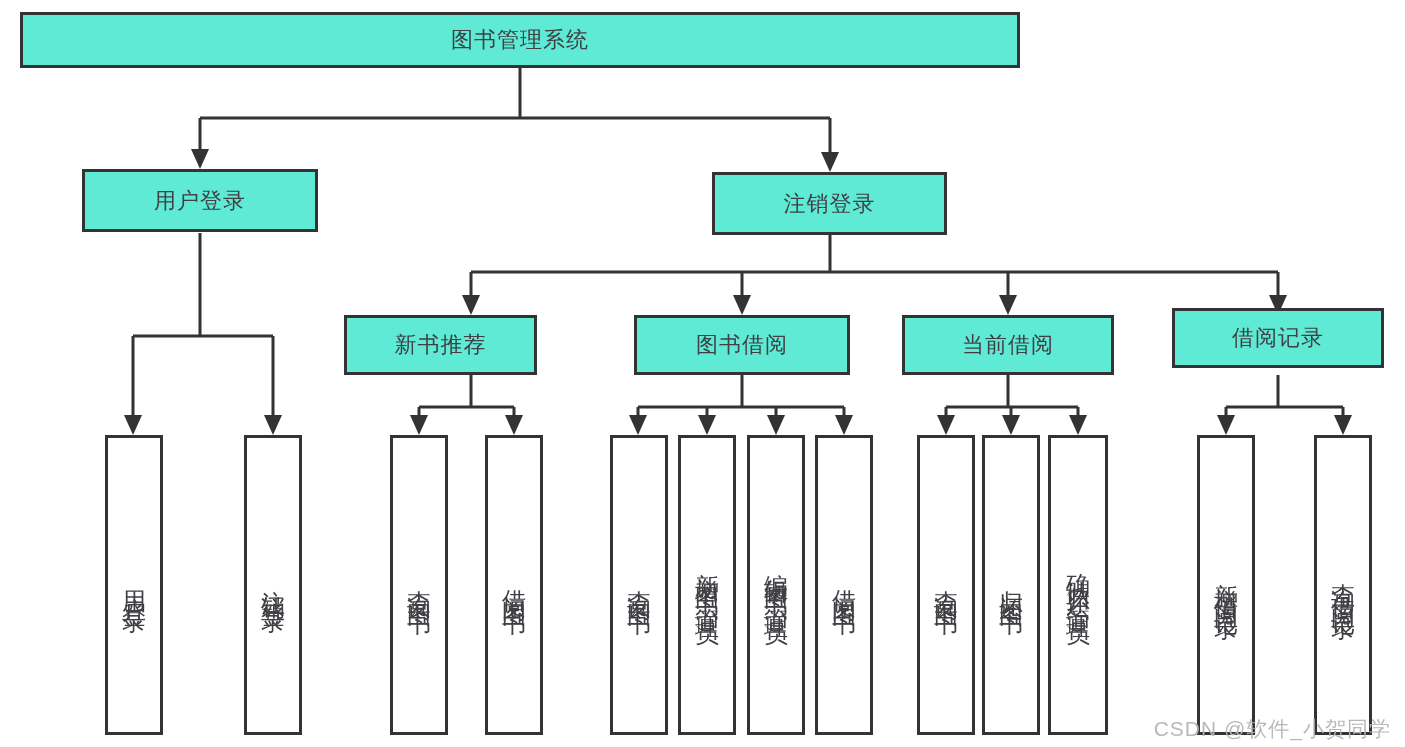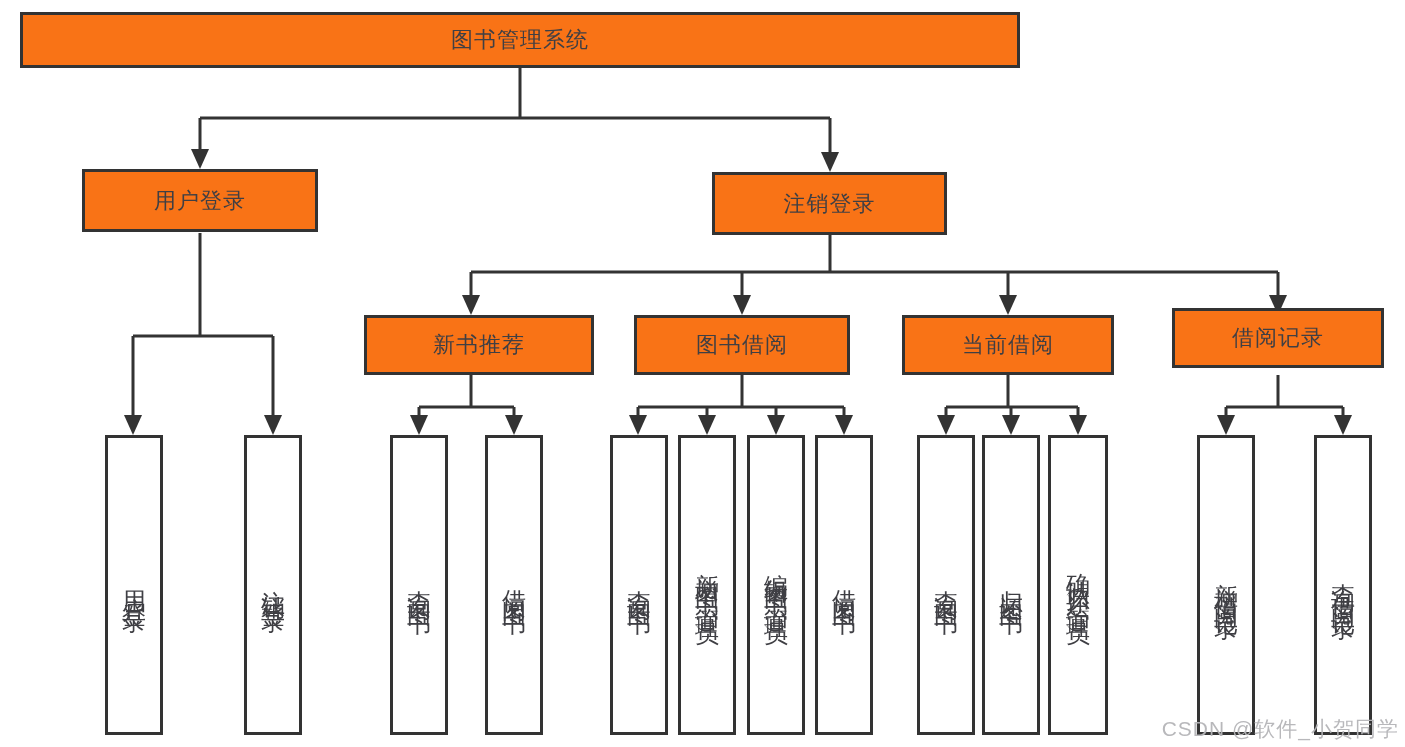--- a/index.html
+++ b/index.html
@@ -9,36 +9,36 @@
     --bg:#ffffff;
   }
   html,body{margin:0;padding:0;background:var(--bg);}
   body{font-family:"Liberation Sans","DejaVu Sans",sans-serif;}
   .canvas{
     position:relative;width:1405px;height:747px;background:var(--bg);
     overflow:hidden;
   }
   .connectors{position:absolute;left:0;top:0;z-index:1;}
   .node{
-    position:absolute;z-index:2;background:#f97316;border:3px solid var(--line);
+    position:absolute;z-index:2;background:#5eead4;border:3px solid var(--line);
     display:flex;align-items:center;justify-content:center;
     color:var(--text);font-size:22px;letter-spacing:1px;box-sizing:border-box;
   }
   .leaf{
     position:absolute;z-index:2;top:435px;height:300px;width:58px;
     background:#fff;border:3px solid var(--line);box-sizing:border-box;
     display:flex;align-items:center;justify-content:center;
     color:var(--text);font-size:24px;
   }
   .leaf span{
     writing-mode:vertical-rl;text-orientation:mixed;
     letter-spacing:7px;line-height:1;white-space:nowrap;
   }
   .watermark{
-    position:absolute;z-index:3;right:6px;top:715px;
+    position:absolute;z-index:3;right:14px;top:715px;
     color:var(--wm);font-size:21px;letter-spacing:1px;opacity:0.95;
   }
 </style>
 </head>
 <body>
 
 <div class="canvas">
 
   <svg class="connectors" width="1405" height="747" viewBox="0 0 1405 747">
     <g stroke="#333333" stroke-width="3" fill="none">
@@ -84,21 +84,21 @@
     <span>图书管理系统</span>
   </div>
 
   <div class="node" style="left:82px;top:169px;width:236px;height:63px">
     <span>用户登录</span>
   </div>
   <div class="node" style="left:712px;top:172px;width:235px;height:63px">
     <span>注销登录</span>
   </div>
 
-  <div class="node" style="left:364px;top:315px;width:230px;height:60px">
+  <div class="node" style="left:344px;top:315px;width:193px;height:60px">
     <span>新书推荐</span>
   </div>
   <div class="node" style="left:634px;top:315px;width:216px;height:60px">
     <span>图书借阅</span>
   </div>
   <div class="node" style="left:902px;top:315px;width:212px;height:60px">
     <span>当前借阅</span>
   </div>
   <div class="node" style="left:1172px;top:308px;width:212px;height:60px">
     <span>借阅记录</span>

